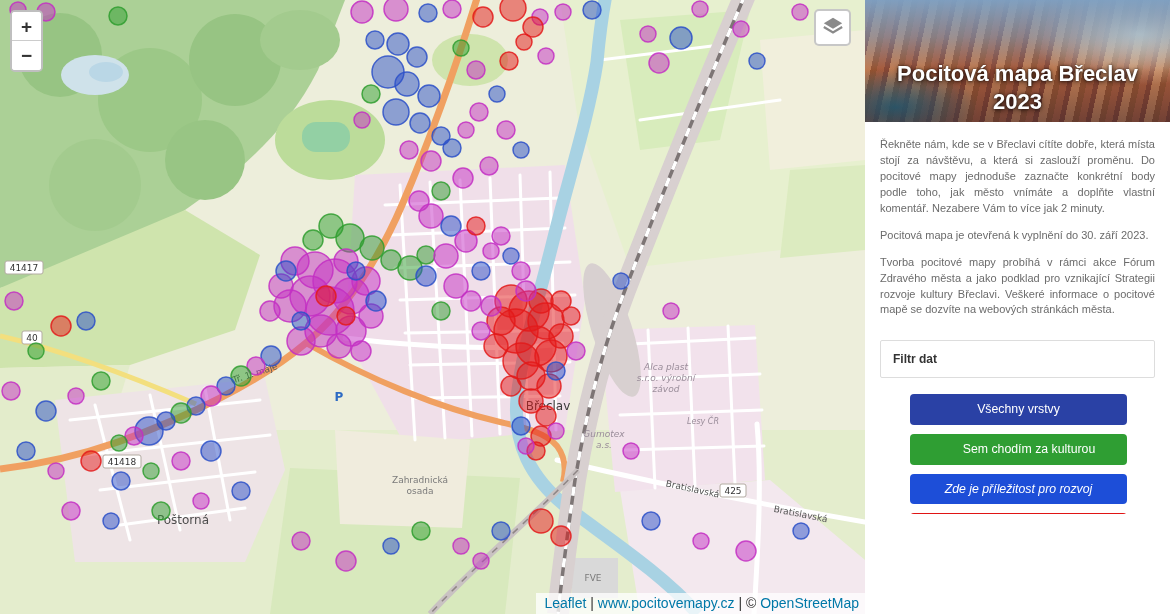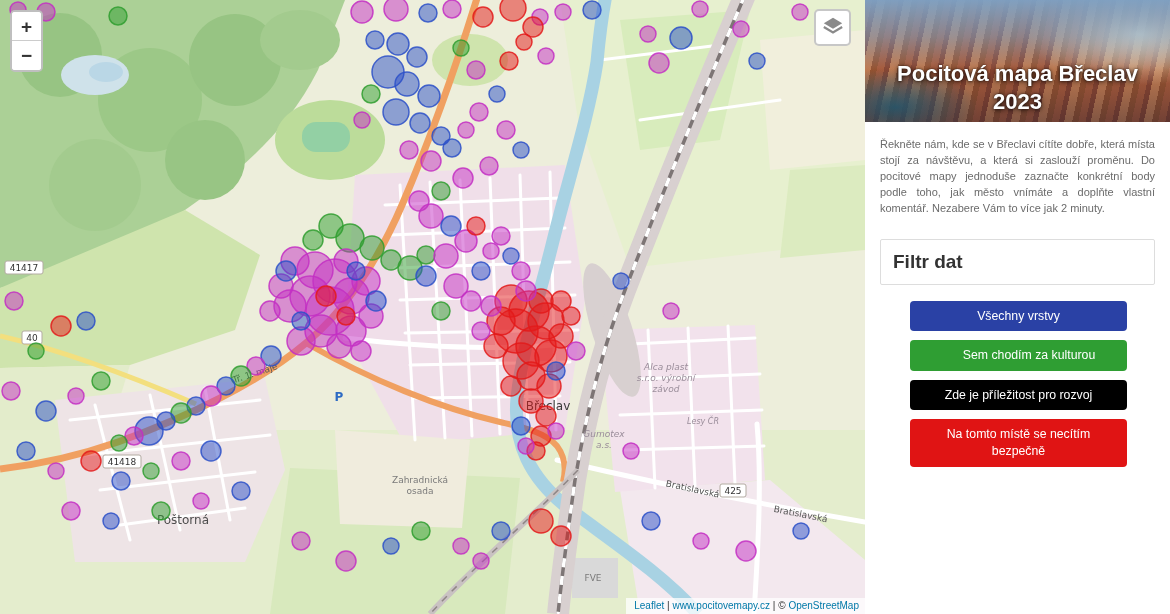--- a/index.html
+++ b/index.html
@@ -13,39 +13,39 @@
 
   
   .zoom-ctl { position:absolute; top:10px; left:10px; border:2px solid rgba(0,0,0,.25); border-radius:5px; overflow:hidden; background:#fff; z-index:30; }
   .zoom-ctl button { display:block; width:29px; height:29px; background:#fff; border:none; font-size:19px; font-weight:bold; color:#333; cursor:pointer; line-height:1; }
   .zoom-ctl button:first-child { border-bottom:1px solid #ccc; }
 
   
   .layers-ctl { position:absolute; top:9px; right:14px; width:37px; height:37px; background:#fff; border:2px solid rgba(0,0,0,.22); border-radius:5px; display:flex; align-items:center; justify-content:center; z-index:30; cursor:pointer; }
 
   
-  .attribution { position:absolute; right:0; bottom:0; background:rgba(255,255,255,.75); font-size:10px; color:#333; padding:2px 6px 3px 8px; z-index:30; white-space:nowrap; }
+  .attribution { position:absolute; right:0; bottom:0; background:rgba(255,255,255,.75); font-size:14px; color:#333; padding:2px 6px 3px 8px; z-index:30; white-space:nowrap; }
   .attribution a { color:#0078A8; text-decoration:none; cursor:pointer; }
 
   
   .sidebar { width:305px; height:514px; background:#fff; overflow:hidden; }
   .hero { position:relative; height:122px;
     background:
       linear-gradient(180deg, rgba(90,115,150,0) 55%, rgba(25,25,45,.38) 100%),
       linear-gradient(180deg, rgba(125,162,198,.95) 0%, rgba(125,162,198,.55) 30%, rgba(125,162,198,0) 58%),
       radial-gradient(110px 52px at 10% 88%, rgba(42,108,130,.92), rgba(42,108,130,0) 75%),
       radial-gradient(150px 68px at 90% 28%, rgba(238,230,206,.92), rgba(238,230,206,0) 75%),
       repeating-linear-gradient(102deg, #a85a3a 0 7px, #8a4530 7px 12px, #c07a50 12px 20px, #96522f 20px 26px);
   }
   .hero-title { position:absolute; left:0; right:0; bottom:5px; padding:0 14px; text-align:center;
     color:#fff; font-size:22px; font-weight:bold; line-height:1.3;
     text-shadow:0 1px 5px rgba(0,0,0,.85), 0 0 2px rgba(0,0,0,.6); }
   .sidebar-body { padding:4px 15px 0 15px; }
   .sidebar-body p { margin:11px 0; font-size:11px; line-height:1.45; color:#6b6b6b; text-align:justify; }
-  .filter-panel { margin:22px 0 16px 0; border:1px solid #ddd; border-radius:2px; padding:11px 12px; font-size:19px; font-weight:bold; color:#333; background:#fff; cursor:pointer; }
+  .filter-panel { margin:22px 0 16px 0; border:1px solid #ddd; border-radius:2px; padding:11px 12px; font-size:12px; font-weight:bold; color:#333; background:#fff; cursor:pointer; }
   .filters { }
   .filter-btn { display:block; width:calc(100% - 58px); margin:0 28px 9px 30px; padding:7px 10px; border:none; border-radius:4px; color:#fff; font-family:"Liberation Sans",sans-serif; font-size:12.3px; line-height:1.35; text-align:center; cursor:pointer; }
 </style>
 </head>
 <body>
 
 <div class="app">
 
   <div class="map-wrap">
 
@@ -328,25 +328,27 @@
 
     <div class="attribution"><a>Leaflet</a><span> | </span><a>www.pocitovemapy.cz</a><span> | © </span><a>OpenStreetMap</a></div>
   </div>
 
   <div class="sidebar">
     <div class="hero">
       <div class="hero-title">Pocitová mapa Břeclav 2023</div>
     </div>
     <div class="sidebar-body">
       <p>Řekněte nám, kde se v Břeclavi cítíte dobře, která místa stojí za návštěvu, a která si zaslouží proměnu. Do pocitové mapy jednoduše zaznačte konkrétní body podle toho, jak město vnímáte a doplňte vlastní komentář. Nezabere Vám to více jak 2 minuty.</p>
+      <p>Pocitová mapa je otevřená k vyplnění do 30. září 2023.</p>
+      <p>Tvorba pocitové mapy probíhá v rámci akce Fórum Zdravého města a jako podklad pro vznikající Strategii rozvoje kultury Břeclavi. Veškeré informace o pocitové mapě se dozvíte na webových stránkách města.</p>
 
       <div class="filter-panel">Filtr dat</div>
 
       <div class="filters">
           <button class="filter-btn" style="background: rgb(42, 65, 165);">Všechny vrstvy</button>
           <button class="filter-btn" style="background: rgb(47, 158, 51); padding-left: 31px;">Sem chodím za kulturou</button>
-          <button class="filter-btn" style="background: #000000;">Zde je příležitost pro rozvoj</button>
+          <button class="filter-btn" style="background: #1d4ed8; font-style: italic;">Zde je příležitost pro rozvoj</button>
           <button class="filter-btn" style="background: rgb(224, 20, 20);">Na tomto místě se necítím bezpečně</button>
         </div>
     </div>
   </div>
 
 </div>
 
 </body></html>

